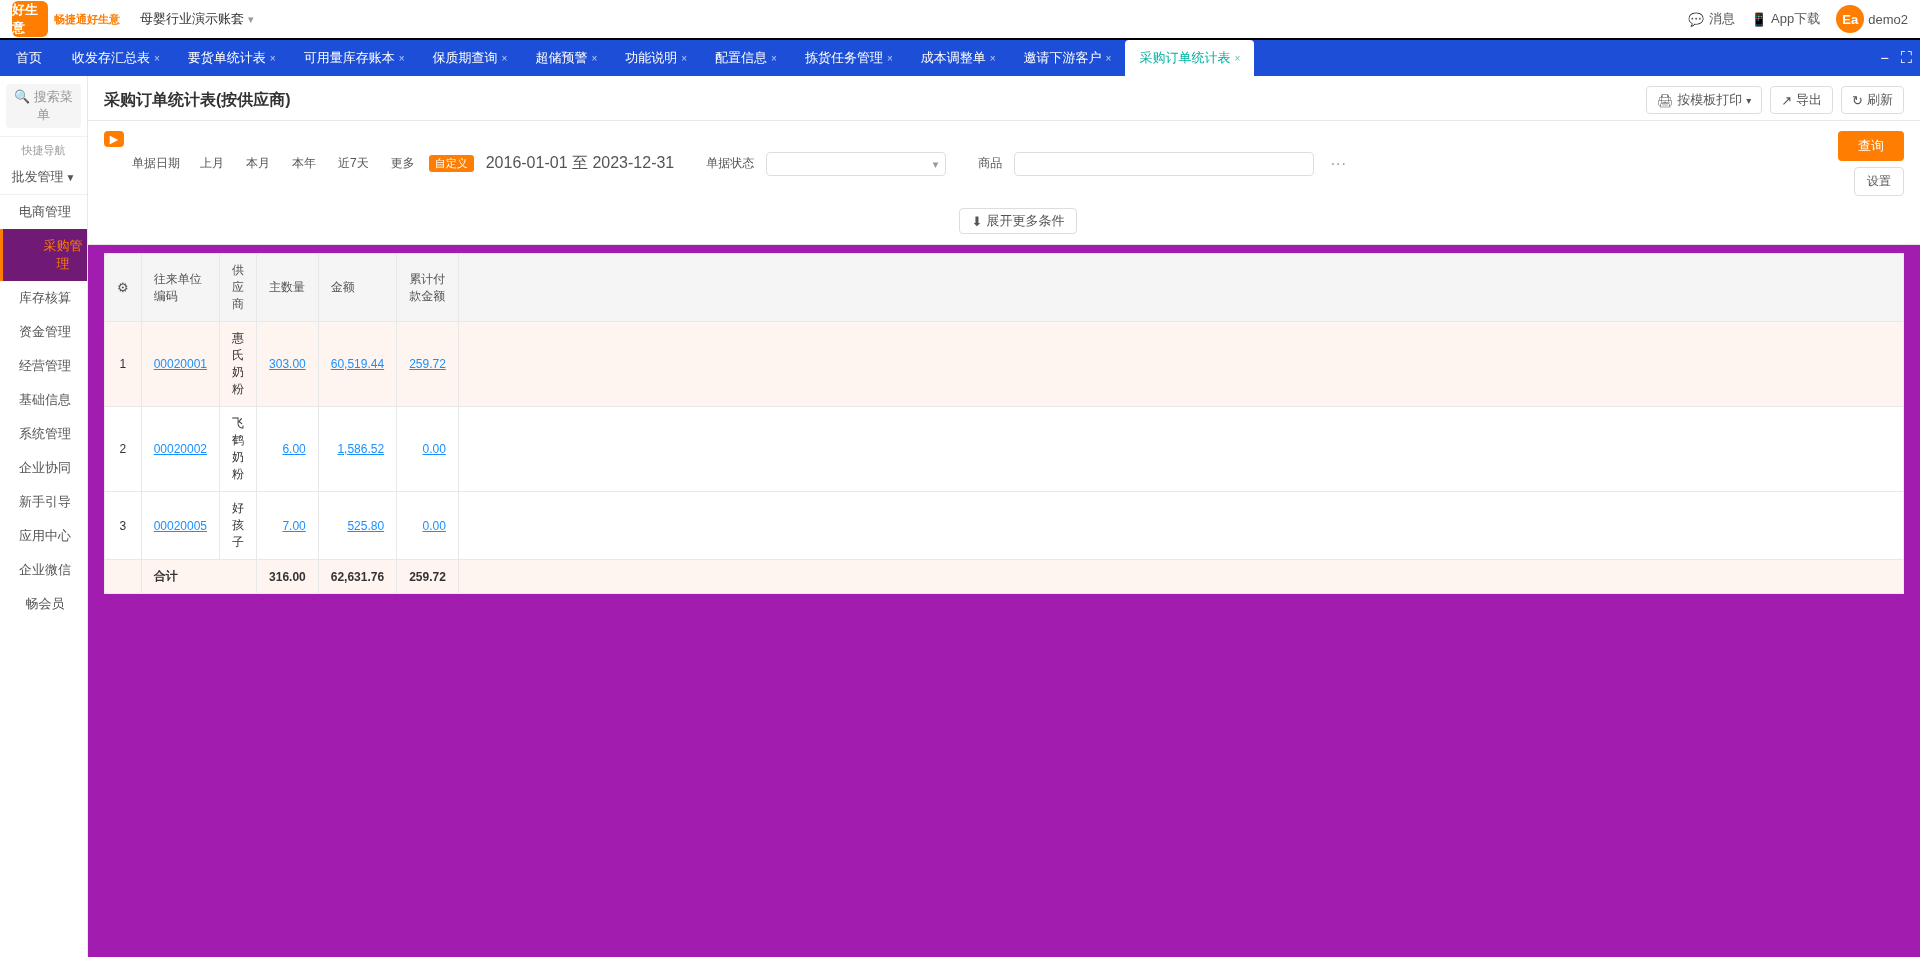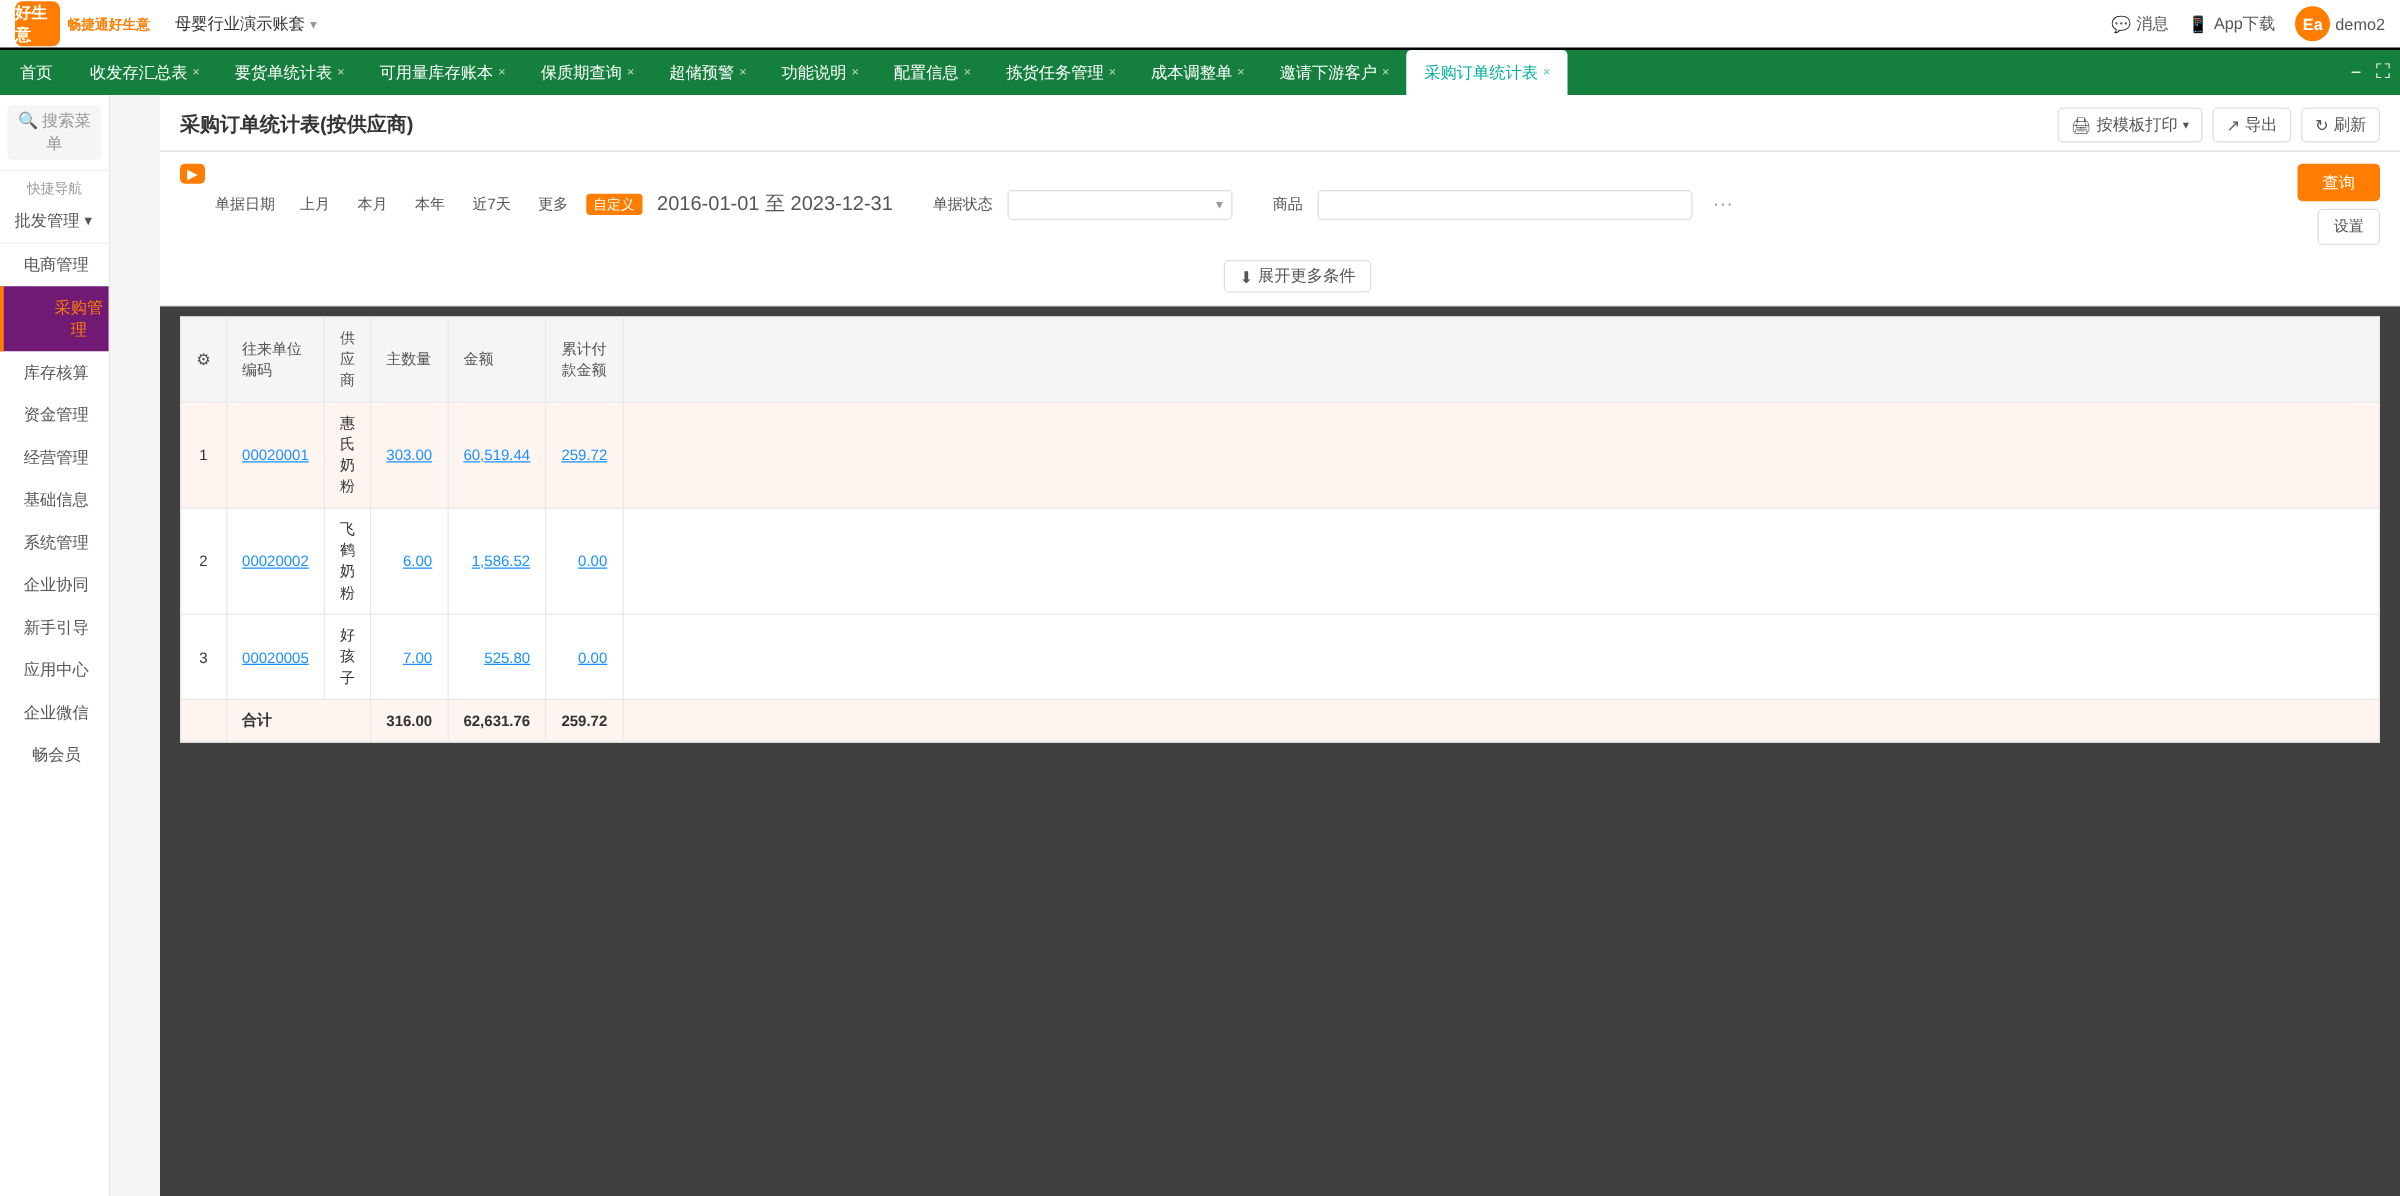--- a/index.html
+++ b/index.html
@@ -8,43 +8,43 @@
     
     .top-bar { background: #fff; height: 40px; display: flex; align-items: center; padding: 0 12px; border-bottom: 2px solid #000000; gap: 12px; }
     .logo-area { display: flex; align-items: center; gap: 6px; color: #ff7d00; font-weight: bold; font-size: 12px; }
     .logo-icon { width: 36px; height: 36px; background: #ff7d00; border-radius: 6px; display: flex; align-items: center; justify-content: center; color: #fff; font-size: 10px; font-weight: bold; }
     .store-selector { display: flex; align-items: center; gap: 4px; color: #333; font-size: 13px; cursor: pointer; margin-left: 8px; }
     .top-right { margin-left: auto; display: flex; align-items: center; gap: 16px; }
     .top-right-item { display: flex; align-items: center; gap: 4px; color: #555; cursor: pointer; font-size: 13px; }
     .user-avatar { width: 28px; height: 28px; background: #ff7d00; border-radius: 50%; display: flex; align-items: center; justify-content: center; color: #fff; font-size: 11px; font-weight: bold; }
 
     
-    .nav-tabs { background: #15803d; height: 36px; display: flex; align-items: center; overflow: hidden; }
+    .nav-tabs { background: #1d4ed8; height: 36px; display: flex; align-items: center; overflow: hidden; }
     .nav-tab { padding: 0 14px; height: 36px; display: flex; align-items: center; color: #fff; cursor: pointer; font-size: 12px; white-space: nowrap; position: relative; gap: 4px; }
     .nav-tab.active { background: #fff; color: #00b0a0; border-radius: 4px 4px 0 0; }
     .nav-tab .close-btn { font-size: 10px; color: inherit; opacity: 0.7; cursor: pointer; }
     .nav-tab.home { padding: 0 16px; }
     .nav-tab-close-all { margin-left: auto; display: flex; align-items: center; gap: 8px; padding-right: 8px; }
     .nav-tab-close-all span { color: #fff; cursor: pointer; font-size: 18px; line-height: 1; }
 
     
-    .main-layout { display: flex; flex: 1; overflow: hidden; gap: 40px; }
+    .main-layout { display: flex; flex: 1; overflow: hidden; }
 
     
     .sidebar { width: 88px; background: #fff; border-right: 1px solid #e8e8e8; display: flex; flex-direction: column; overflow-y: auto; }
     .sidebar-search { padding: 8px 6px; border-bottom: 1px solid #f0f0f0; }
     .sidebar-search-box { background: #f5f5f5; border-radius: 4px; padding: 4px 8px; font-size: 11px; color: #999; cursor: pointer; text-align: center; }
     .sidebar-nav-label { padding: 6px 8px 2px; font-size: 11px; color: #999; cursor: pointer; text-align: center; }
     .sidebar-item { padding: 8px 4px; text-align: center; cursor: pointer; color: #555; font-size: 12px; border-left: 3px solid transparent; }
     .sidebar-item.active { background: #701a75; color: #ff7d00; border-left: 3px solid #ff7d00; padding-left: 40px; }
     .sidebar-group { border-bottom: 1px solid #f0f0f0; }
     .sidebar-group-header { padding: 8px 4px; text-align: center; cursor: pointer; color: #555; font-size: 12px; display: flex; align-items: center; justify-content: center; gap: 2px; }
 
     
-    .content { flex: 1; display: flex; flex-direction: column; overflow: hidden; background: #404040; }
+    .content { flex: 1; display: flex; flex-direction: column; overflow: hidden; background: #a21caf; }
 
     
     .page-header { background: #fff; padding: 10px 16px 6px; border-bottom: 1px solid #e8e8e8; display: flex; align-items: center; justify-content: space-between; }
     .page-title { font-size: 16px; font-weight: bold; color: #333; }
     .page-actions { display: flex; align-items: center; gap: 8px; }
     .btn-print { display: flex; align-items: center; gap: 4px; border: 1px solid #ddd; border-radius: 4px; padding: 4px 10px; cursor: pointer; color: #555; background: #fff; font-size: 12px; }
     .btn-export { display: flex; align-items: center; gap: 4px; border: 1px solid #ddd; border-radius: 4px; padding: 4px 10px; cursor: pointer; color: #555; background: #fff; font-size: 12px; }
     .btn-refresh { display: flex; align-items: center; gap: 4px; border: 1px solid #ddd; border-radius: 4px; padding: 4px 10px; cursor: pointer; color: #555; background: #fff; font-size: 12px; }
 
     

